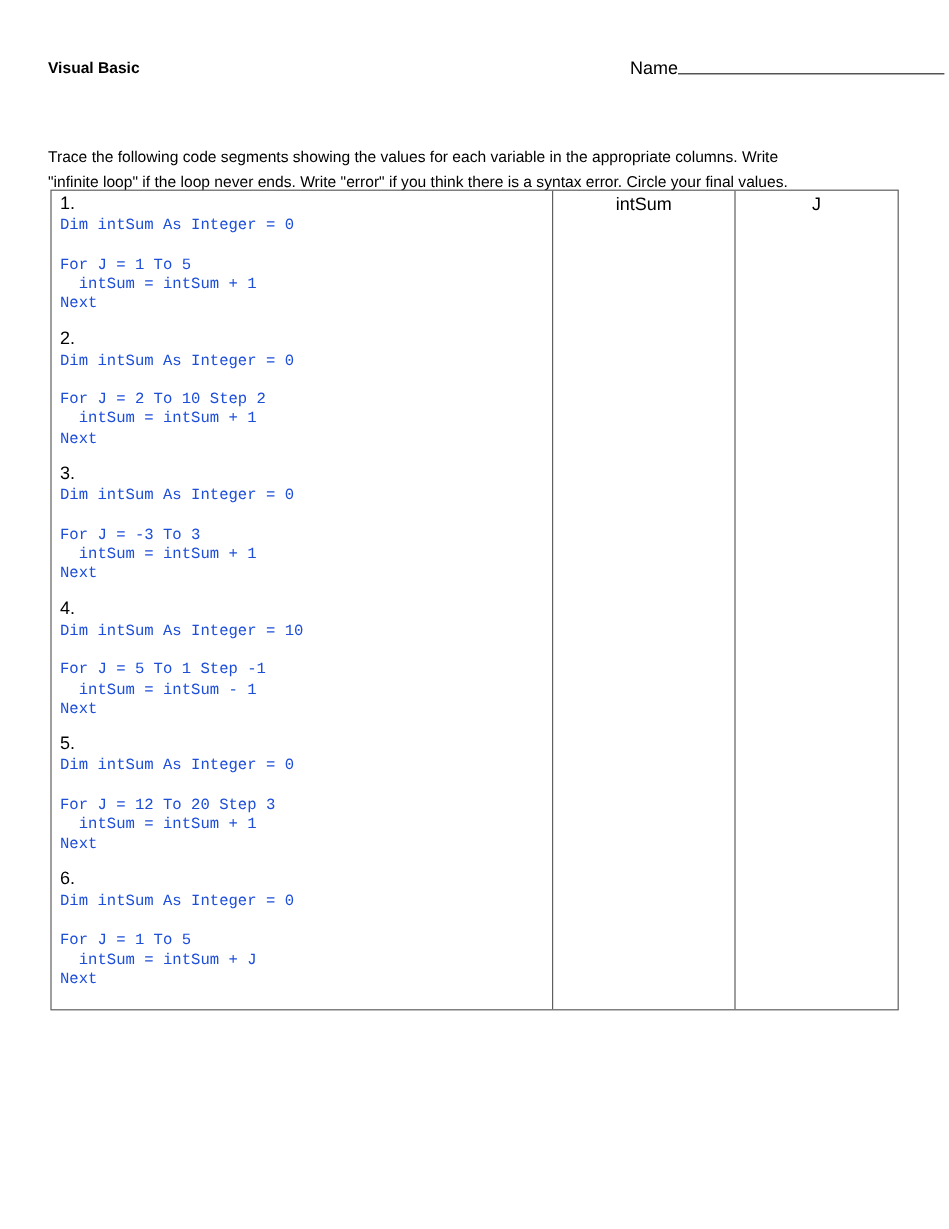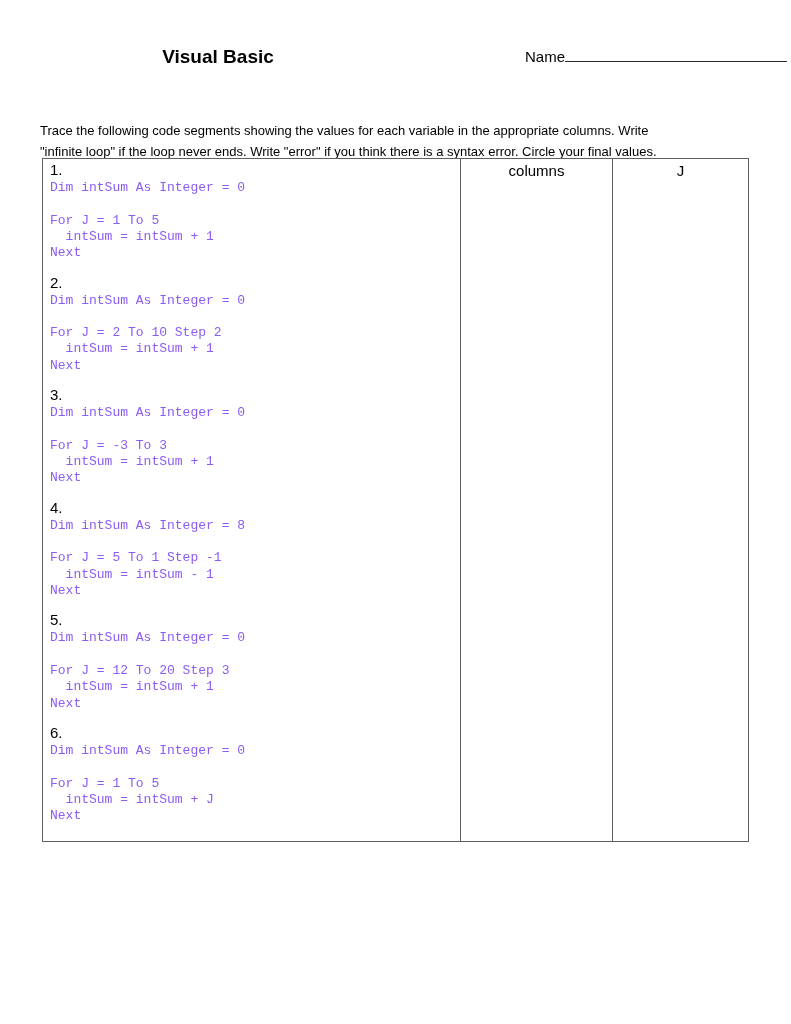--- a/index.html
+++ b/index.html
@@ -15,23 +15,23 @@
     color: #000000;
     overflow: hidden;
   }
 
   
   .title-block {
     position: absolute;
     left: 40px;
     top: 46px;
     width: 356px;
-    text-align: center;
+    text-align: left;
     font-weight: bold;
-    font-size: 19px;
+    font-size: 13px;
     line-height: 21px;
     white-space: nowrap;
   }
   .name-block {
     position: absolute;
     left: 485px;
     top: 47px;
     font-size: 15px;
     line-height: 18px;
     white-space: nowrap;
@@ -92,21 +92,21 @@
     font-size: 15px;
     line-height: 16px;
     margin: 0 0 2px 0;
   }
   .segment-code {
     margin: 0;
     font-family: "Liberation Mono", monospace;
     font-size: 13px;
     line-height: 16.3px;
     white-space: pre;
-    color: #8b5cf6;
+    color: #1d4ed8;
   }
 </style>
 </head>
 <body>
 
 <div class="title-block">
   <div>Visual Basic</div>
 </div>
 
 <div class="name-block">
@@ -140,21 +140,21 @@
     <div class="segment">
       <div class="segment-number">3.</div>
       <pre class="segment-code">Dim intSum As Integer = 0
 
 For J = -3 To 3
   intSum = intSum + 1
 Next</pre>
     </div>
     <div class="segment">
       <div class="segment-number">4.</div>
-      <pre class="segment-code">Dim intSum As Integer = 8
+      <pre class="segment-code">Dim intSum As Integer = 10
 
 For J = 5 To 1 Step -1
   intSum = intSum - 1
 Next</pre>
     </div>
     <div class="segment">
       <div class="segment-number">5.</div>
       <pre class="segment-code">Dim intSum As Integer = 0
 
 For J = 12 To 20 Step 3
@@ -165,20 +165,20 @@
       <div class="segment-number">6.</div>
       <pre class="segment-code">Dim intSum As Integer = 0
 
 For J = 1 To 5
   intSum = intSum + J
 Next</pre>
     </div>
   </div>
 
   <div class="col-answer col-intsum">
-    <div class="col-header">columns</div>
+    <div class="col-header">intSum</div>
   </div>
 
   <div class="col-answer col-j">
     <div class="col-header">J</div>
   </div>
 
 </div>
 
 </body></html>

